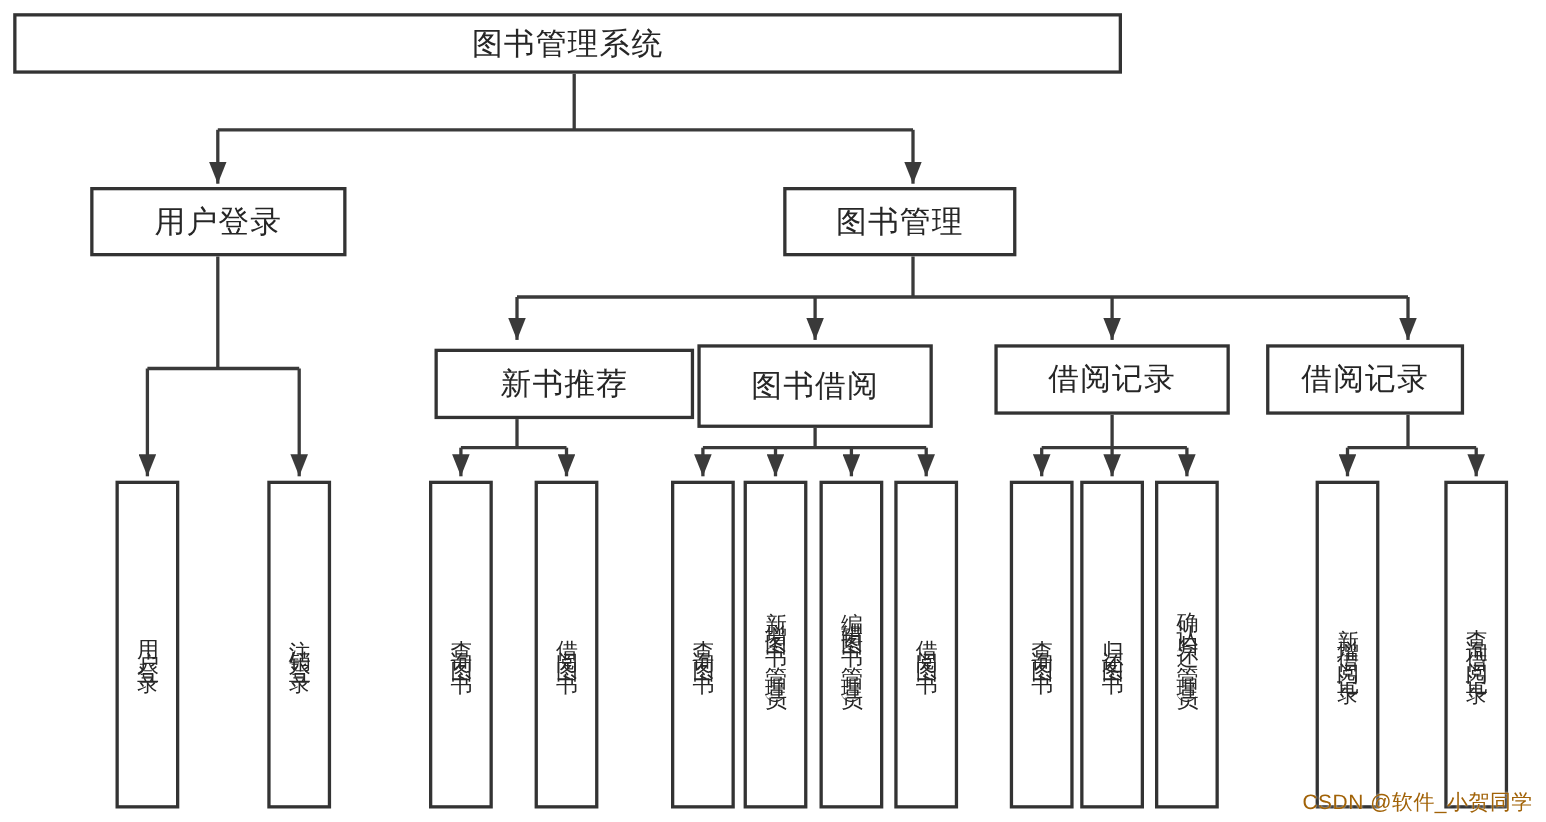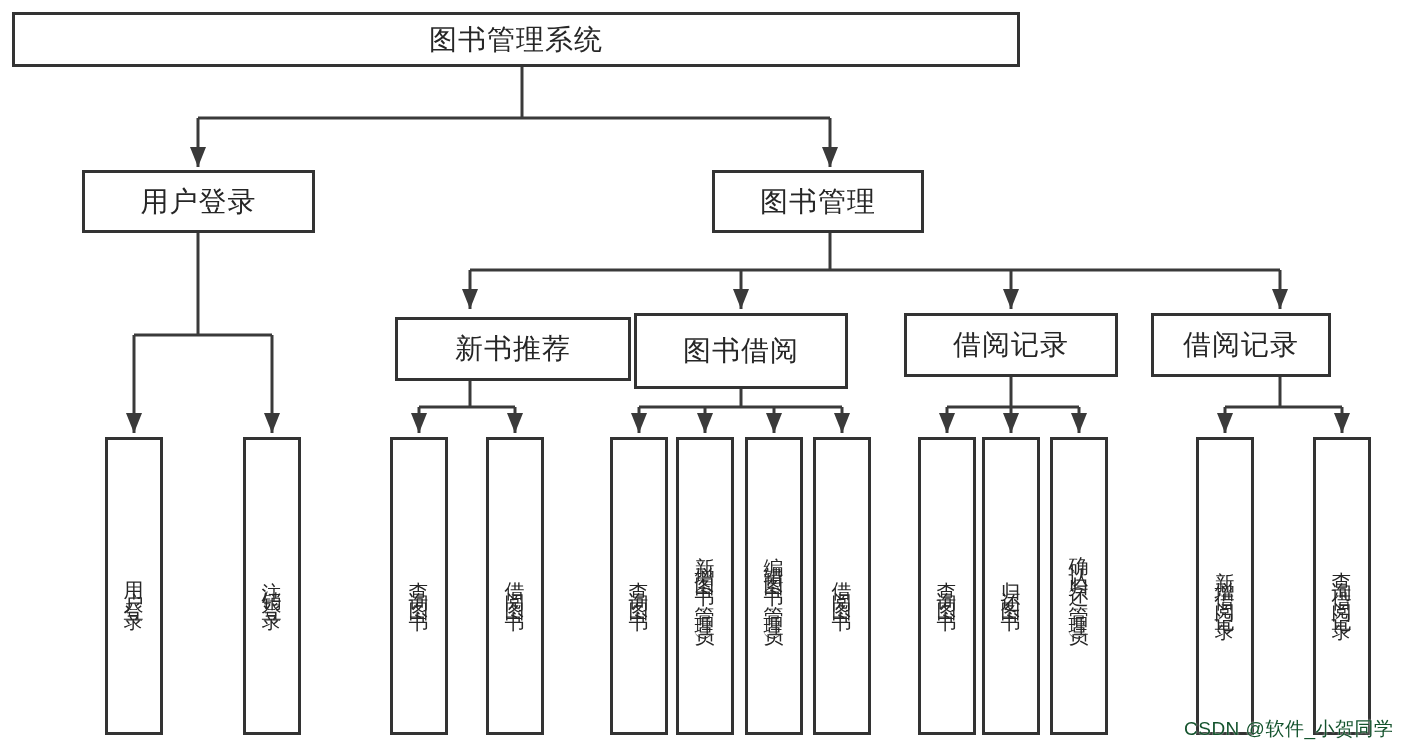--- a/index.html
+++ b/index.html
@@ -41,21 +41,21 @@
     line-height: 1;
     letter-spacing: 10px;
     color: #262626;
     max-height: 280px;
   }
   #watermark {
     position: absolute;
     left: 1184px;
     top: 716px;
     font-size: 19px;
-    color: #14532d;
+    color: #a16207;
     letter-spacing: 0.5px;
     white-space: nowrap;
     z-index: 3;
     text-shadow: 0 0 2px #ffffff;
   }
 </style>
 </head>
 <body>
 
 <div id="canvas">

